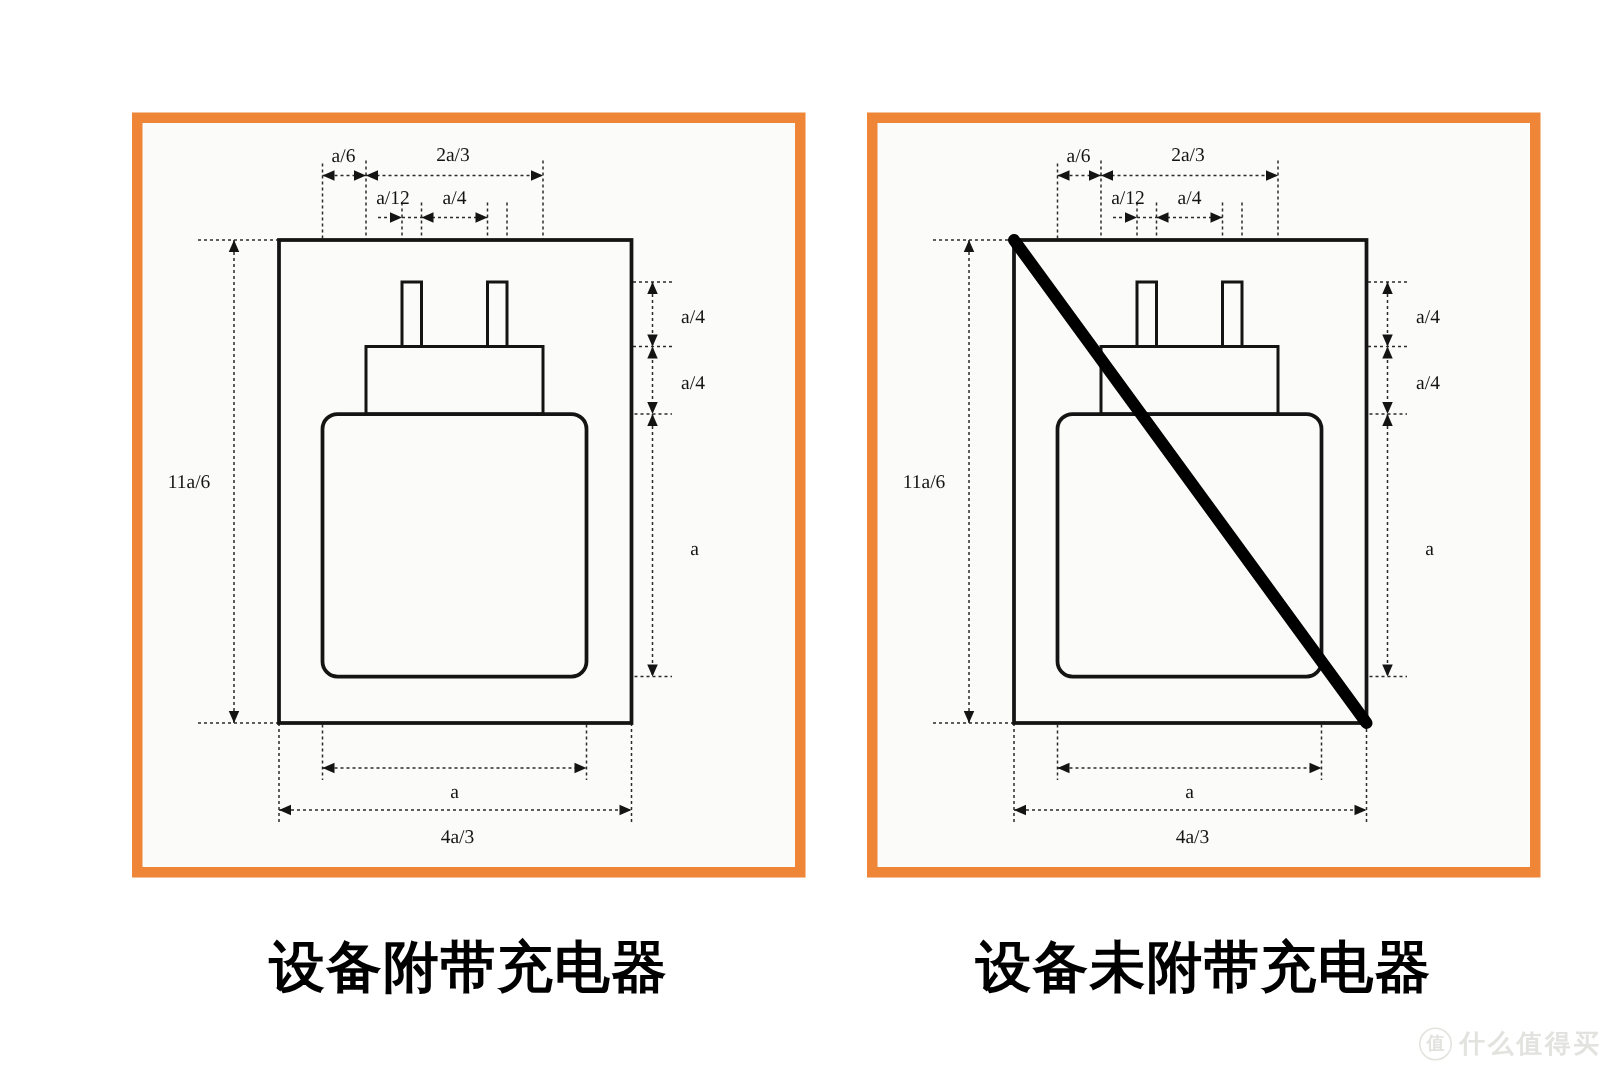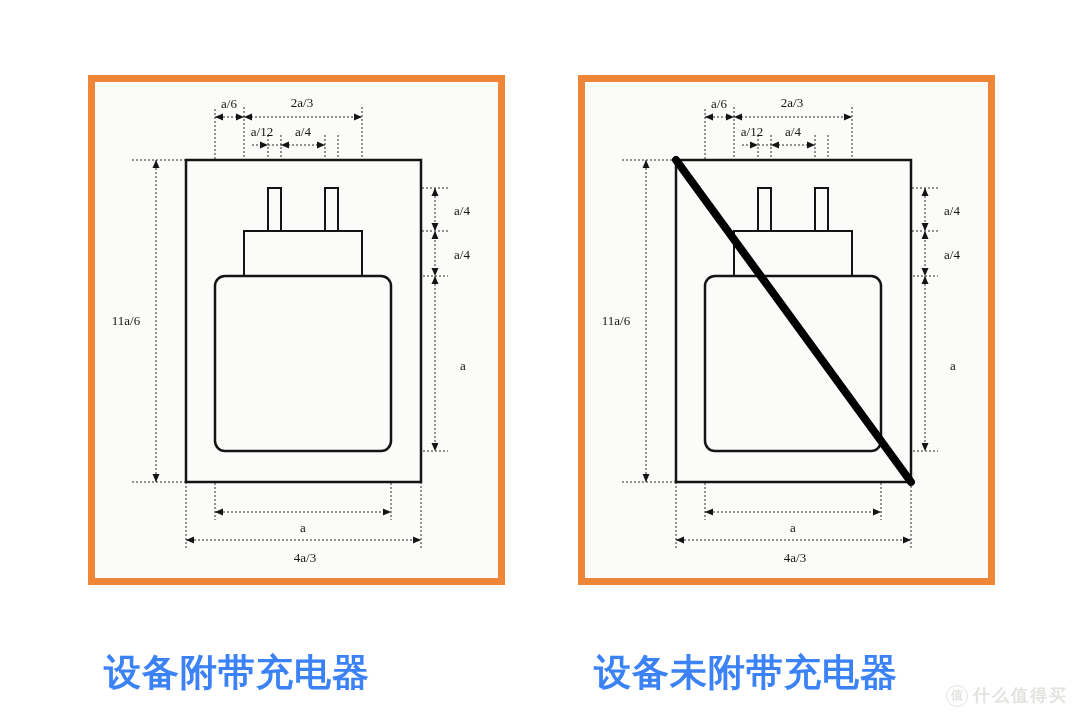--- a/index.html
+++ b/index.html
@@ -1,29 +1,29 @@
 <!DOCTYPE html>
 <html><head>
 <meta charset="utf-8">
 <style>
   html,body{margin:0;padding:0;}
   body{width:1080px;height:720px;background:#ffffff;position:relative;overflow:hidden;
        font-family:"Liberation Sans",sans-serif;}
-  .panel{position:absolute;top:75px;width:417px;height:510px;background:#fbfbf9;}
+  .panel{position:absolute;top:75px;width:417px;height:510px;background:#fbfbf9;padding-left:32px;}
   .panel.left{left:88px;}
   .panel.right{left:578px;}
   .panel-border{position:absolute;inset:0;border:7px solid #ee8537;pointer-events:none;}
   .diagram-svg{position:absolute;inset:0;width:417px;height:510px;}
   .dim-line{stroke:#2b2b2b;stroke-width:1;stroke-dasharray:2 2;fill:none;}
   .solid{stroke:#141414;fill:#fbfbf9;}
   .arrow{fill:#141414;stroke:none;}
   .dim-text{font-family:"Liberation Serif",serif;font-size:13px;fill:#141414;}
   .cross-line{stroke:#000000;stroke-width:8;stroke-linecap:round;}
-  .caption{position:absolute;top:648px;width:417px;
-           font-size:37px;font-weight:700;color:#3b82f6;letter-spacing:1px;
+  .caption{position:absolute;top:620px;width:417px;text-align:center;
+           font-size:37px;font-weight:700;color:#000000;letter-spacing:1px;
            transform:translateX(16px);}
   .caption.left{left:88px;}
   .caption.right{left:578px;}
   .watermark{position:absolute;left:946px;top:684px;display:flex;align-items:center;
              color:#e2e2df;font-size:17px;letter-spacing:2px;font-weight:700;}
   .wm-logo{display:inline-flex;align-items:center;justify-content:center;
            width:20px;height:20px;border:1.6px solid #e2e2df;border-radius:50%;
            font-size:12px;letter-spacing:0;margin-right:5px;font-weight:700;}
 </style>
 </head>

